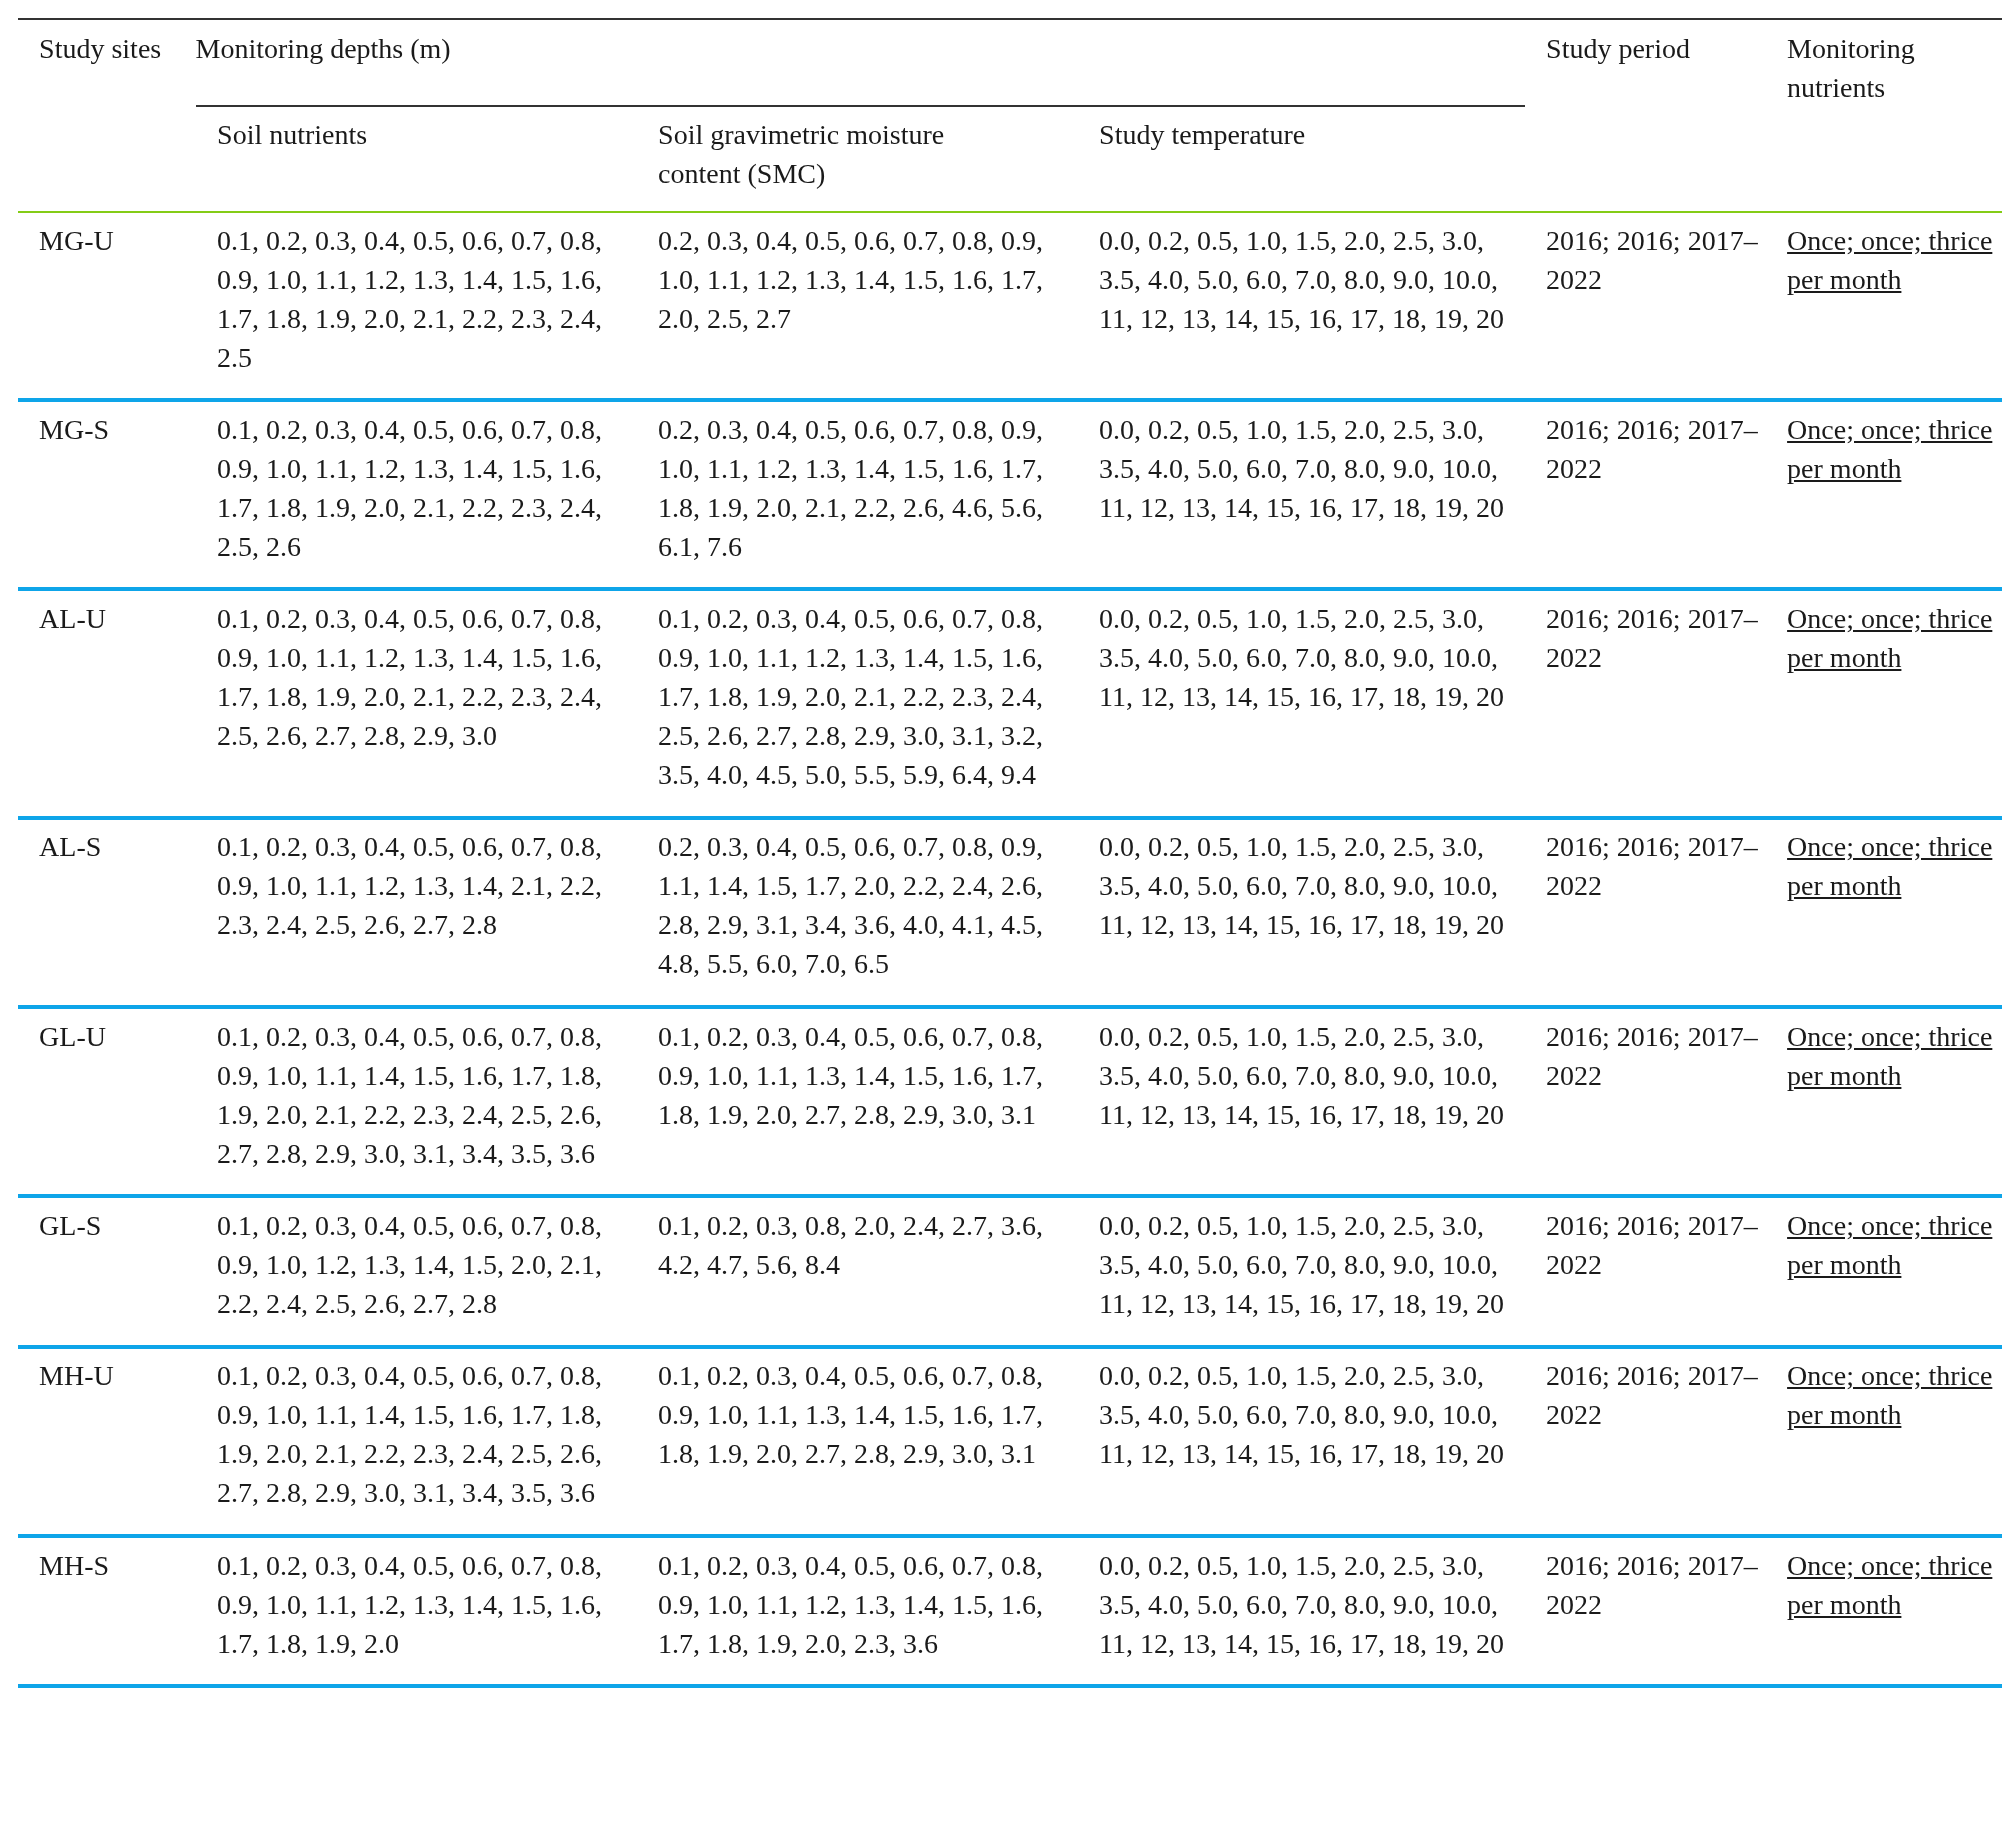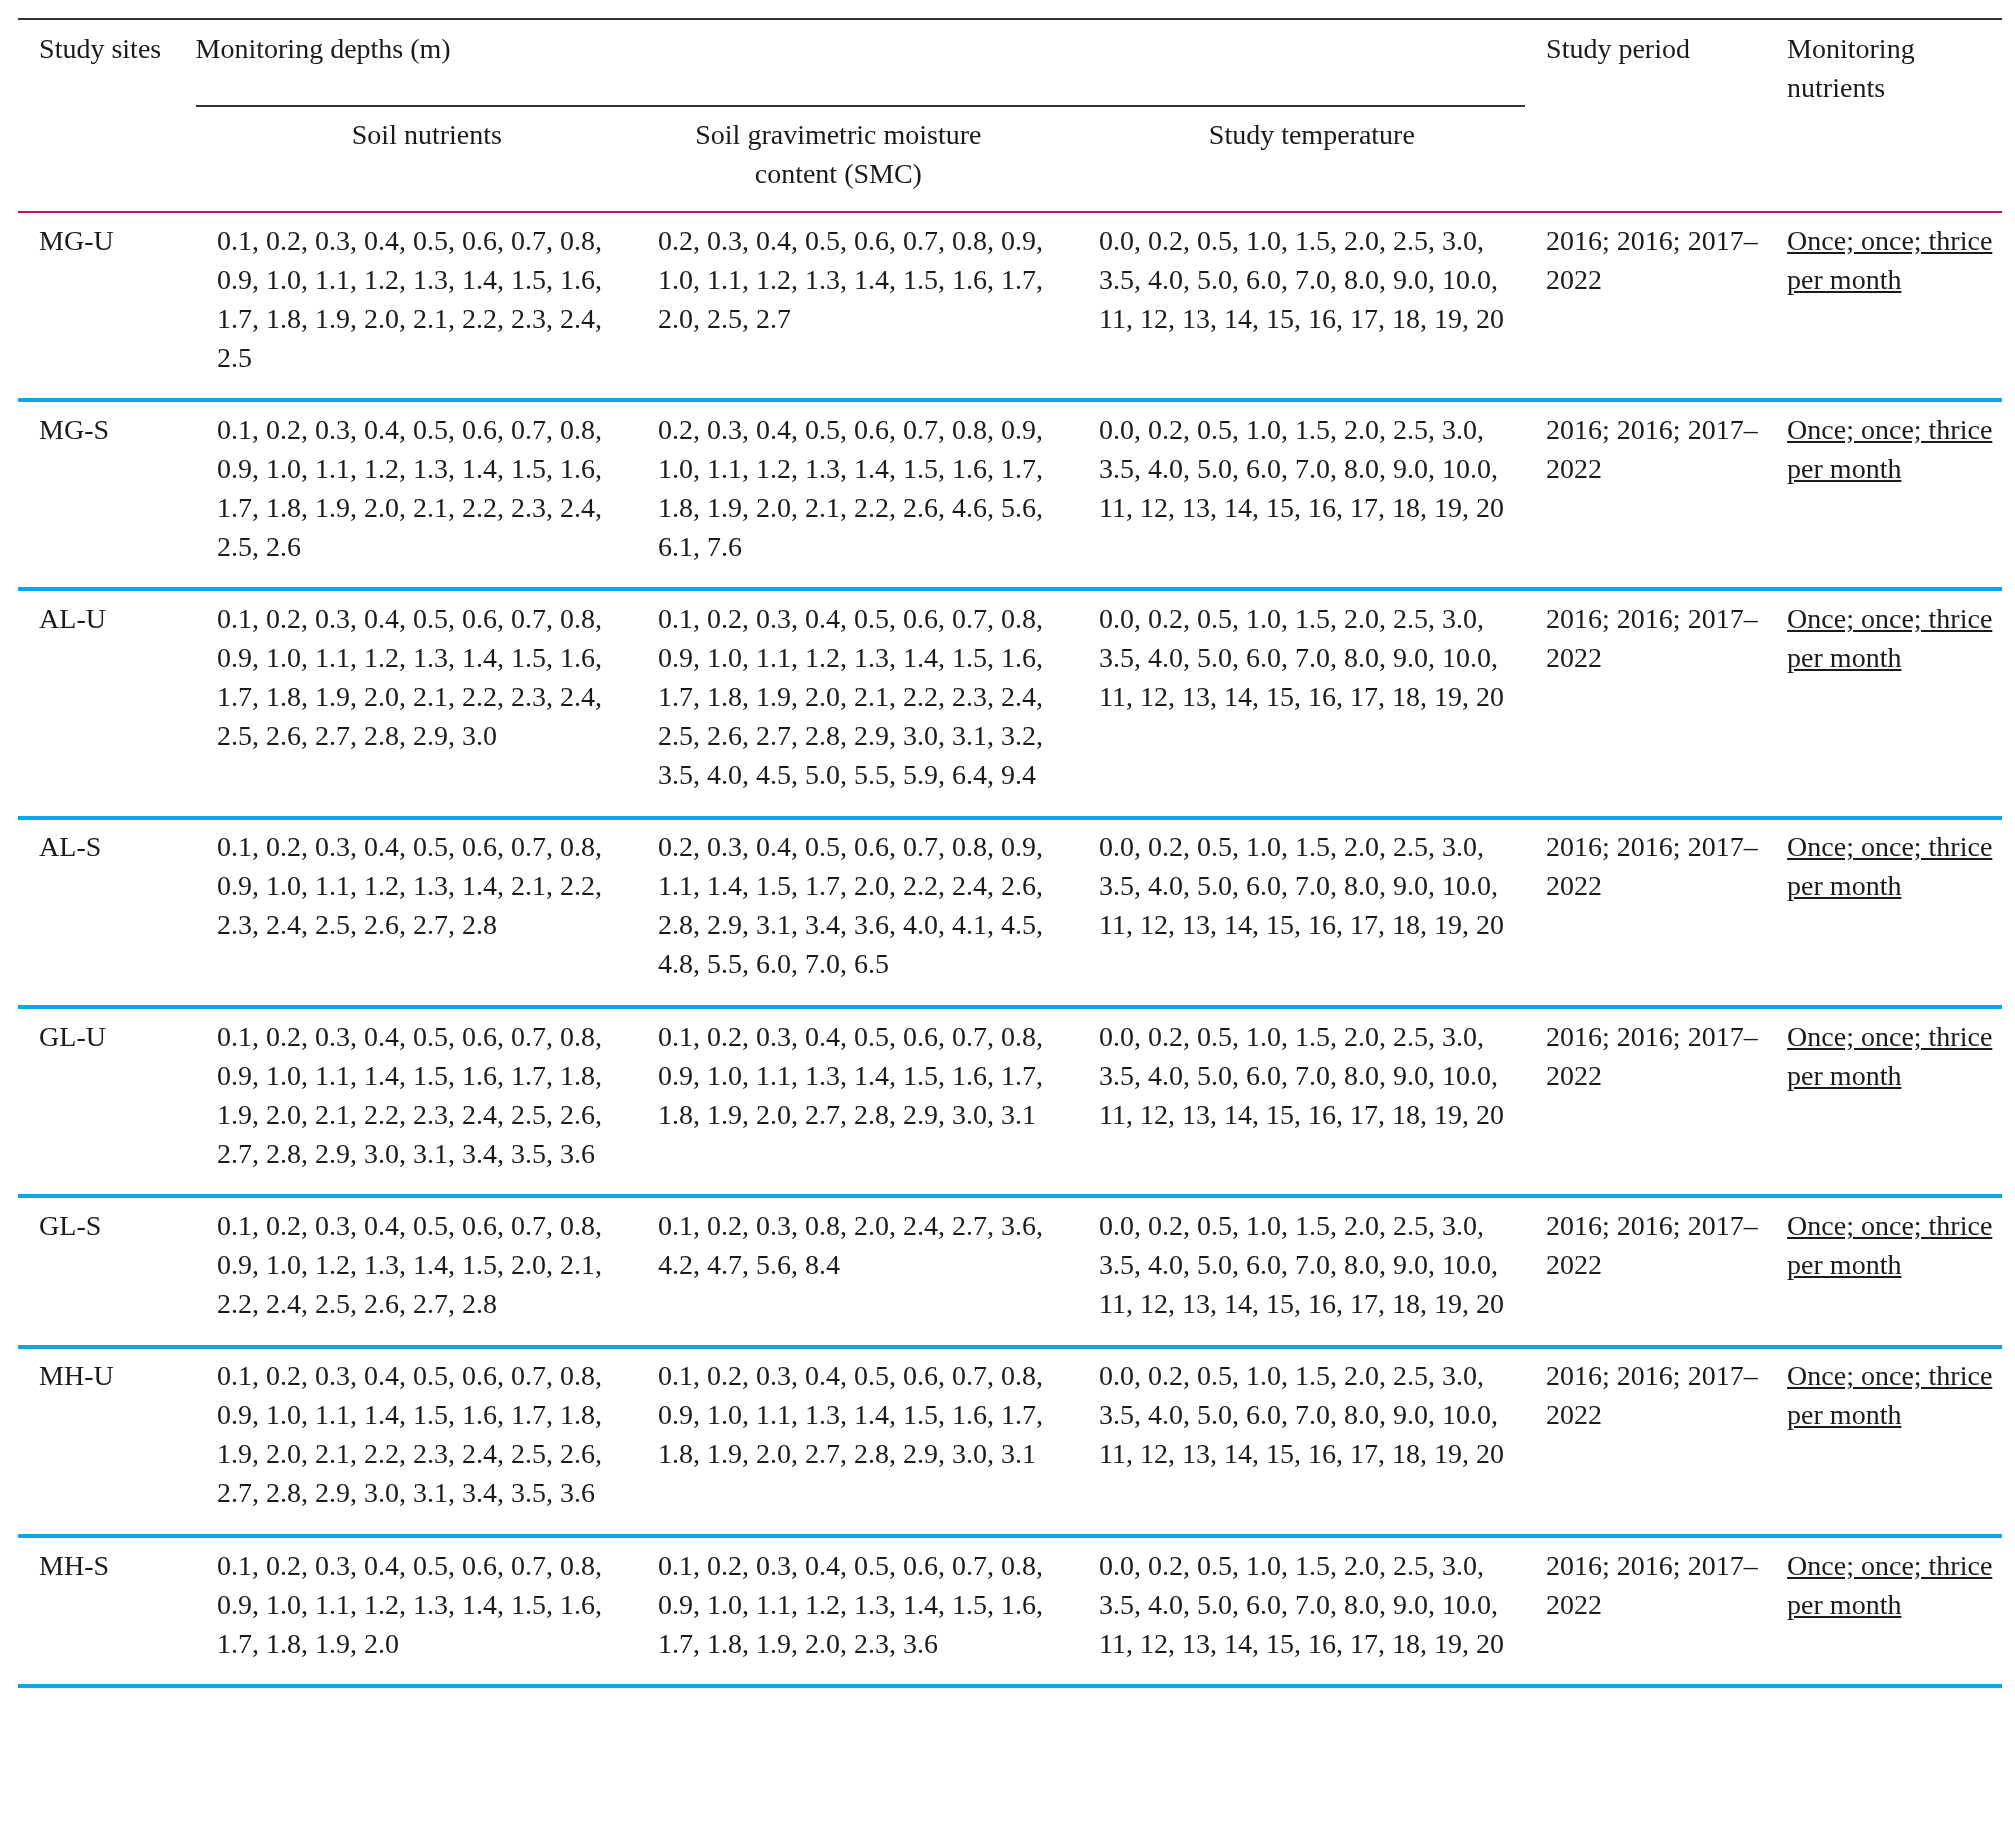--- a/index.html
+++ b/index.html
@@ -15,23 +15,23 @@
   }
   col.c0 { width: 178px; }
   col.c1 { width: 441px; }
   col.c2 { width: 441px; }
   col.c3 { width: 447px; }
   col.c4 { width: 241px; }
   col.c5 { width: 236px; }
   th, td { text-align: left; vertical-align: top; font-weight: normal; padding: 0; }
   thead tr.h1 th { padding-top: 9.8px; padding-bottom: 9.8px; }
   thead tr.h1 th.group { text-align: left; padding-bottom: 37px; }
-  thead tr.h2 th { padding-top: 7.8px; padding-bottom: 17.6px; text-align: center; }
+  thead tr.h2 th { padding-top: 7.8px; padding-bottom: 17.6px; }
   .toprule { border-top: 2.9px solid #333; }
-  .midrule { border-bottom: 2px solid #be185d; }
+  .midrule { border-bottom: 2px solid #84cc16; }
   .subrule { border-bottom: 2px solid #333; }
   .first { padding-left: 21.5px !important; }
   th.sub { padding-left: 21.5px; }
   tbody td { padding-top: 7.8px; padding-bottom: 21.5px; border-bottom: 4px solid #0ea5e9; }
   tbody td.site { padding-left: 21.5px; }
   tbody td.d { padding-left: 21.5px; padding-right: 9.8px; }
   tbody td.tp { padding-left: 21.5px; }
   tbody td.fq { padding-left: 21.5px; text-decoration: underline; }
 </style>
 </head>

